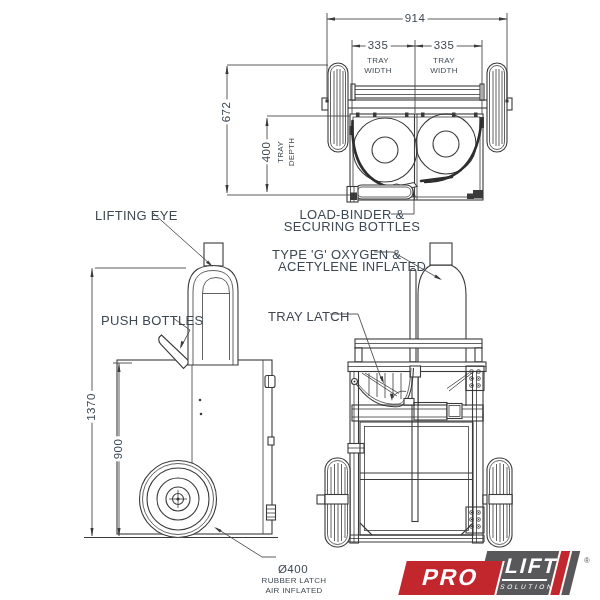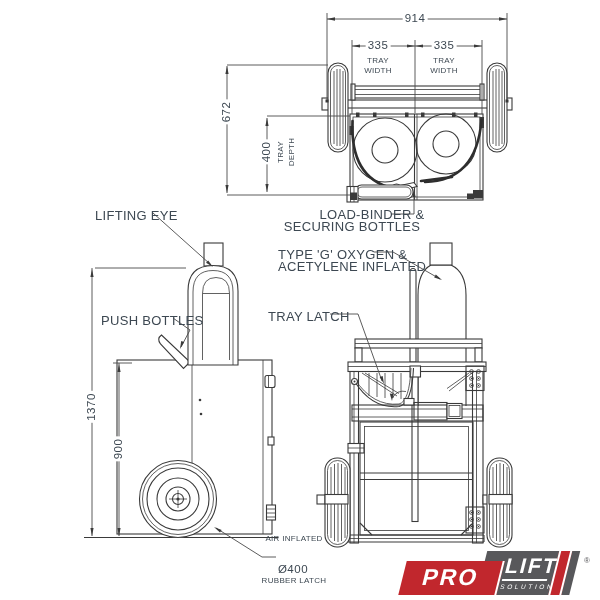--- a/index.html
+++ b/index.html
@@ -343,32 +343,32 @@
 <span class="t dim" style="left:378px;top:46px">335</span>
 <span class="t dim" style="left:444px;top:46px">335</span>
 <span class="t sm" style="left:378px;top:61px">TRAY</span>
 <span class="t sm" style="left:378px;top:71px">WIDTH</span>
 <span class="t sm" style="left:444px;top:61px">TRAY</span>
 <span class="t sm" style="left:444px;top:71px">WIDTH</span>
 <span class="t dim rot" style="left:227px;top:112px">672</span>
 <span class="t dim rot" style="left:267px;top:152px">400</span>
 <span class="t sm rot" style="left:281px;top:152px">TRAY</span>
 <span class="t sm rot" style="left:292px;top:152px">DEPTH</span>
-<span class="t lbl" style="left:372px;top:214px">LOAD-BINDER &amp;</span>
+<span class="t lbl" style="left:352px;top:214px">LOAD-BINDER &amp;</span>
 <span class="t lbl" style="left:352px;top:226px">SECURING BOTTLES</span>
 
 <span class="ta lbl" style="left:95px;top:209px">LIFTING EYE</span>
 <span class="ta lbl" style="left:101px;top:314px">PUSH BOTTLES</span>
 <span class="t dim rot" style="left:92px;top:407px">1370</span>
 <span class="t dim rot" style="left:119px;top:449px">900</span>
 <span class="t dim" style="left:293px;top:570px;background:transparent">Ø400</span>
-<span class="t sm" style="left:294px;top:539px">AIR INFLATED</span>
+<span class="t sm" style="left:294px;top:591px">AIR INFLATED</span>
 <span class="t sm" style="left:294px;top:581px">RUBBER LATCH</span>
 
-<span class="ta lbl" style="left:278px;top:248px">TYPE 'G' OXYGEN &amp;</span>
+<span class="ta lbl" style="left:272px;top:248px">TYPE 'G' OXYGEN &amp;</span>
 <span class="ta lbl" style="left:278px;top:260px">ACETYLENE INFLATED</span>
 <span class="ta lbl" style="left:268px;top:310px">TRAY LATCH</span>
 
 <div id="logo">
   <div class="skew">
     <div class="gray-block">
       <div class="lift-area">
         <span class="lift">LIFT</span>
         <span class="sol">SOLUTIONS</span>
       </div>

